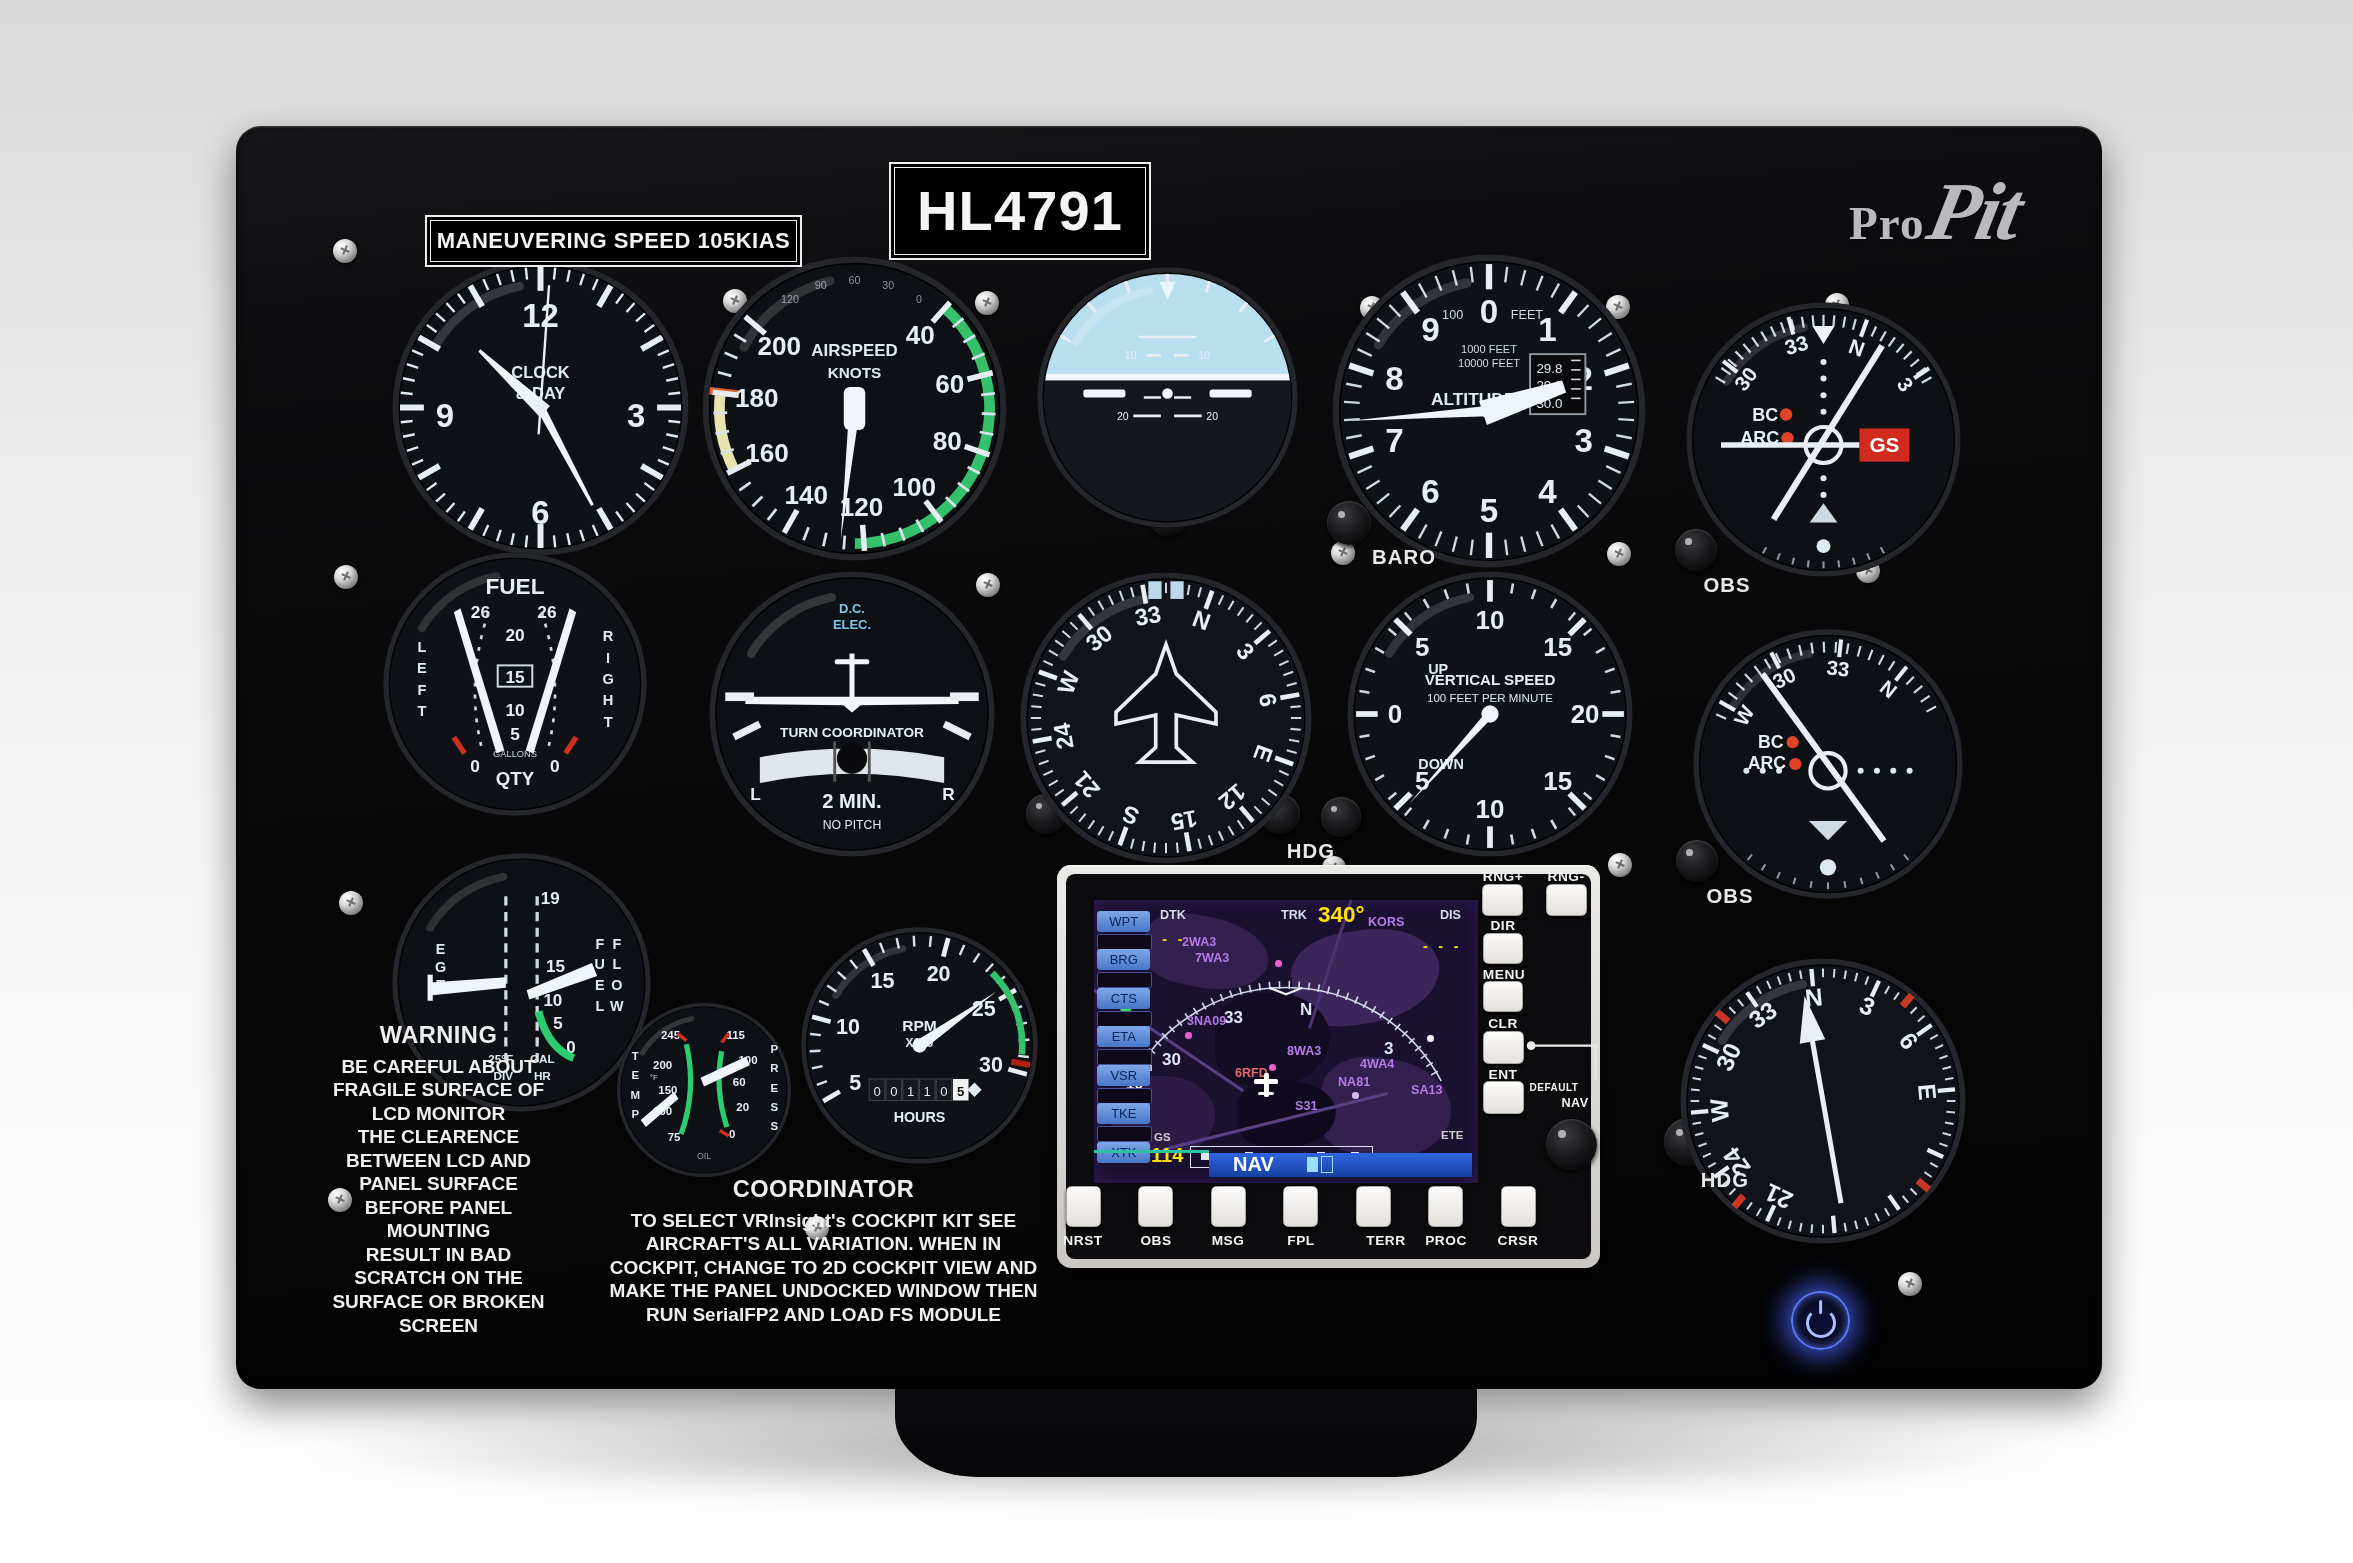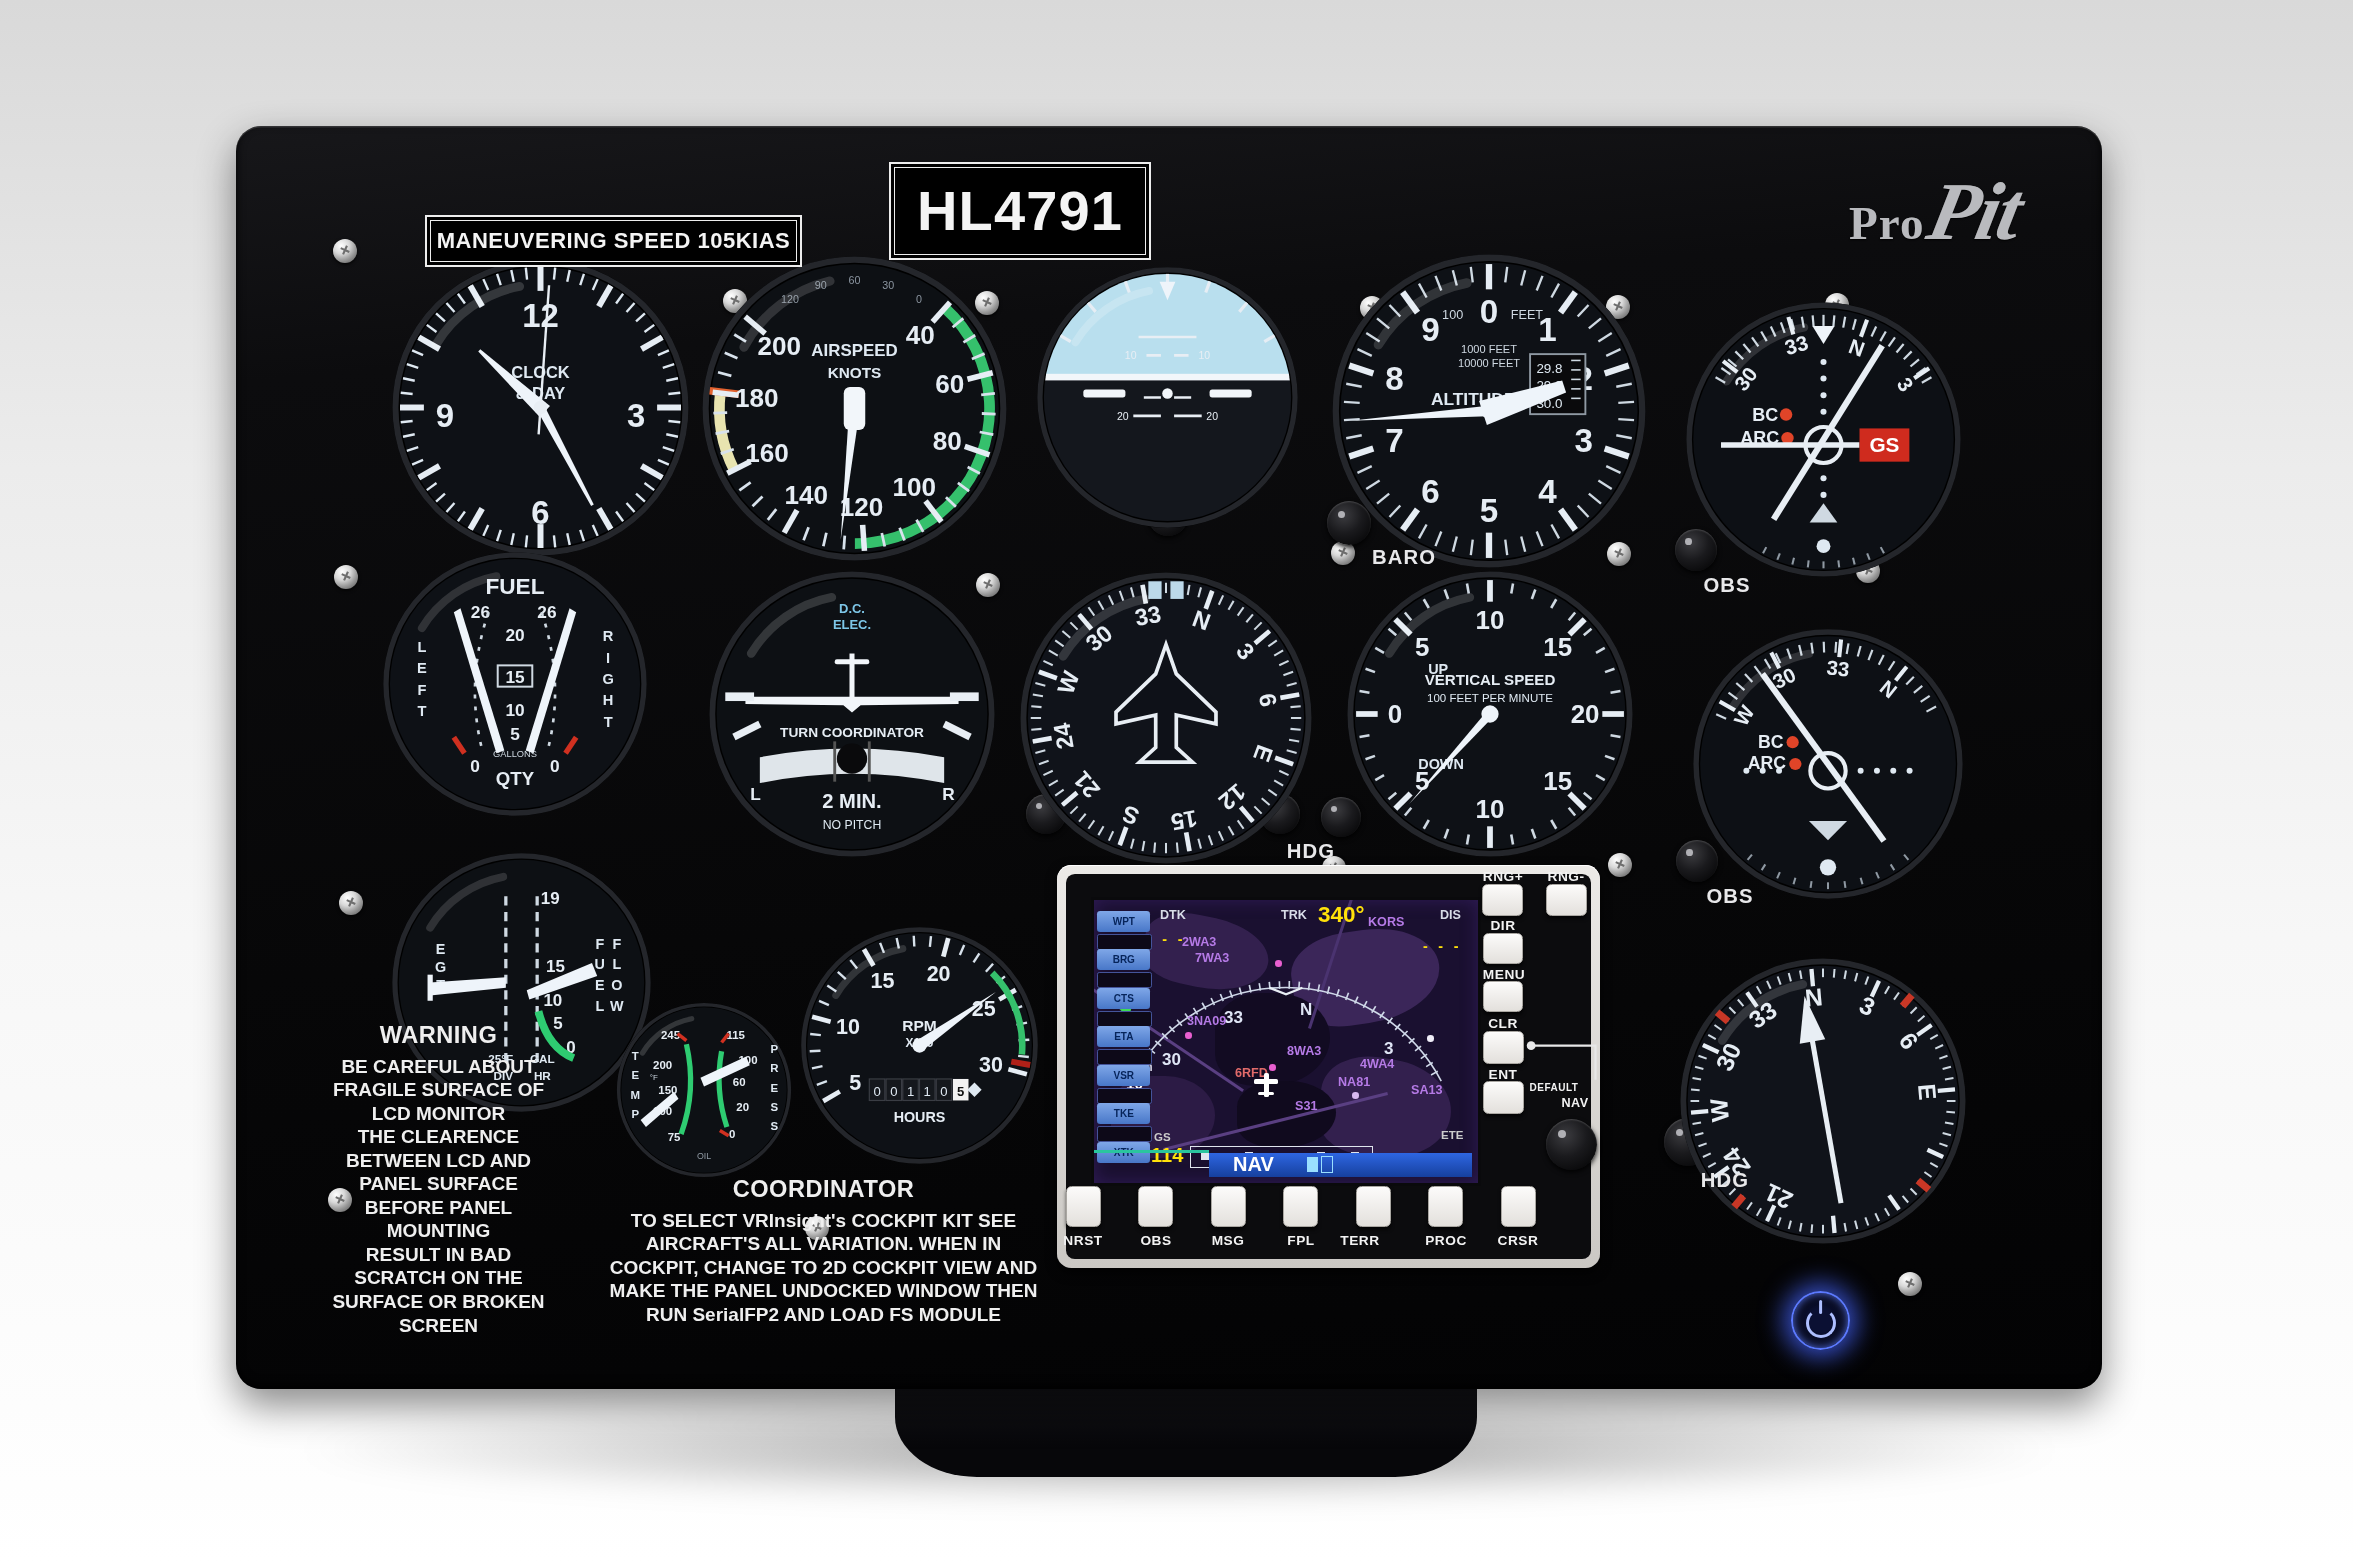--- a/index.html
+++ b/index.html
@@ -41,21 +41,21 @@
   
   .gps{position:absolute;left:1057px;top:865px;width:543px;height:403px;z-index:4;border-radius:14.3px;
        background:linear-gradient(180deg,#eceae7,#cbc8c4);box-shadow:0 4.4px 11px rgba(0,0,0,.7), inset 0 1.1px 0 #fff;}
   .gps-inner{position:absolute;left:8.8px;top:8.8px;right:8.8px;bottom:8.8px;background:#0c0c0e;border-radius:8.8px;}
   .gps-screen{position:absolute;left:34px;top:32px;width:384px;height:283px;background:#1a1030;border:3.3px solid #0a0a0c;
        box-shadow:0 0 16.5px rgba(90,50,160,.35) inset;overflow:hidden;}
   .gbtn{position:absolute;background:linear-gradient(#fcfbfa,#e3e0dc);border:0.5px solid #aaa7a2;border-radius:5.5px;
        box-shadow:0 2.2px 3.8px rgba(0,0,0,.65), inset 0 0.5px 0 #fff;cursor:pointer;}
   .glabel{position:absolute;color:#f3f3f3;font-weight:bold;font-size:13.7px;transform:translate(-50%,-50%);letter-spacing:0.5px;}
   .field{position:absolute;width:53px;height:21px;background:linear-gradient(#7fa7e8,#4877c8);border-radius:3.3px;
-       color:#06245a;font-weight:bold;font-size:10px;display:flex;align-items:center;justify-content:center;}
+       color:#06245a;font-weight:normal;font-size:13px;display:flex;align-items:center;justify-content:center;}
   .fslot{position:absolute;width:53px;height:14.3px;background:#0d0918;border:1.1px solid #44549a;border-radius:2.2px;}
   .wpt{position:absolute;color:#b57ae6;font-weight:bold;font-size:12.6px;}
   .blob{position:absolute;border-radius:45% 55% 60% 40%;}
   .gpstext{position:absolute;}
   .scalebar{position:absolute;left:96px;top:246px;width:181px;height:20px;border:1.6px solid #dfe5ee;}
   .scalebar i{position:absolute;top:5px;width:7.7px;height:7.7px;background:#dfe5ee;}
   .navbar{position:absolute;left:115px;top:253px;width:263px;height:23.6px;background:linear-gradient(#2e66e2,#16409e);
        display:flex;align-items:center;color:#fff;font-weight:bold;font-size:20px;padding-left:24px;box-sizing:border-box;}
   .tealine{position:absolute;left:0;top:250px;width:115px;height:3.3px;background:#2ac59e;}
   
@@ -1303,21 +1303,21 @@
   <button class="gbtn" style="left:81px;top:321px;width:35px;height:41px;"></button>
   <button class="gbtn" style="left:154px;top:321px;width:35px;height:41px;"></button>
   <button class="gbtn" style="left:226px;top:321px;width:35px;height:41px;"></button>
   <button class="gbtn" style="left:299px;top:321px;width:35px;height:41px;"></button>
   <button class="gbtn" style="left:371px;top:321px;width:35px;height:41px;"></button>
   <button class="gbtn" style="left:444px;top:321px;width:35px;height:41px;"></button>
   <div class="glabel" style="left:26px;top:375px;">NRST</div>
   <div class="glabel" style="left:99px;top:375px;">OBS</div>
   <div class="glabel" style="left:171px;top:375px;">MSG</div>
   <div class="glabel" style="left:244px;top:375px;">FPL</div>
-  <div class="glabel" style="left:303px;top:375px;text-align:right;">TERR</div>
+  <div class="glabel" style="left:329px;top:375px;text-align:right;">TERR</div>
   <div class="glabel" style="left:389px;top:375px;">PROC</div>
   <div class="glabel" style="left:461px;top:375px;">CRSR</div>
 </div>
 
 <div class="power">
   <span class="ring"></span>
   <span class="stem"></span>
 </div>
 
 

